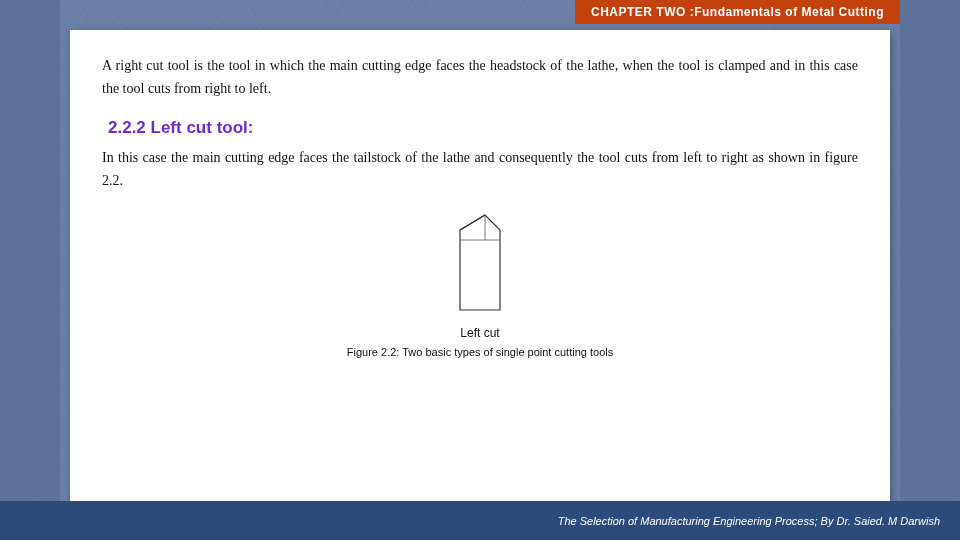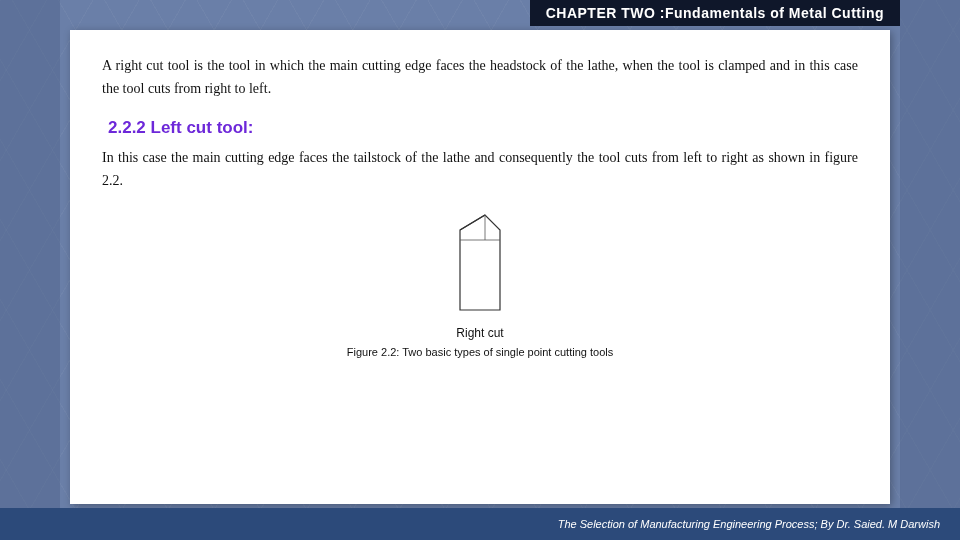--- a/index.html
+++ b/index.html
@@ -42,23 +42,23 @@
       background: rgba(80,100,140,0.5);
       overflow: hidden;
     }
     .side-deco.left { left: 0; }
     .side-deco.right { right: 0; }
 
     .chapter-banner {
       position: absolute;
       top: 0;
       right: 60px;
-      background: #0f172a;
+      background: #c2410c;
       color: white;
-      font-size: 14px;
+      font-size: 12px;
       font-weight: bold;
       padding: 5px 16px;
       font-family: Arial, sans-serif;
       letter-spacing: 0.5px;
       z-index: 10;
     }
 
     .content-card {
       position: absolute;
       top: 30px;
@@ -123,21 +123,21 @@
       font-size: 11px;
       font-family: Arial, sans-serif;
       color: #111;
       margin-top: 6px;
     }
 
     .footer-bar {
       position: absolute;
       bottom: 0;
       left: 0; right: 0;
-      height: 32px;
+      height: 39px;
       background: #2c4a7a;
       display: flex;
       align-items: center;
       justify-content: flex-end;
       padding-right: 20px;
       z-index: 10;
     }
 
     .footer-text {
       color: white;
@@ -174,21 +174,21 @@
     <div class="tool-figure">
       <svg class="tool-svg" width="80" height="110" viewBox="0 0 80 110">
 
         <polygon points="20,100 60,100 60,20 45,5 20,20" fill="white" stroke="#333" stroke-width="1.2"></polygon>
 
         <line x1="20" y1="20" x2="45" y2="5" stroke="#333" stroke-width="1.2"></line>
 
         <line x1="45" y1="5" x2="45" y2="30" stroke="#555" stroke-width="0.8"></line>
         <line x1="20" y1="30" x2="60" y2="30" stroke="#555" stroke-width="0.8"></line>
       </svg>
-      <div class="tool-label">Right cut</div>
+      <div class="tool-label">Left cut</div>
     </div>
 
   </div>
 
   <div class="figure-caption">Figure 2.2: Two basic types of single point cutting tools</div>
 
 </div>
 
 <div class="footer-bar">
   <span class="footer-text">The Selection of Manufacturing Engineering Process; By Dr. Saied. M Darwish</span>

